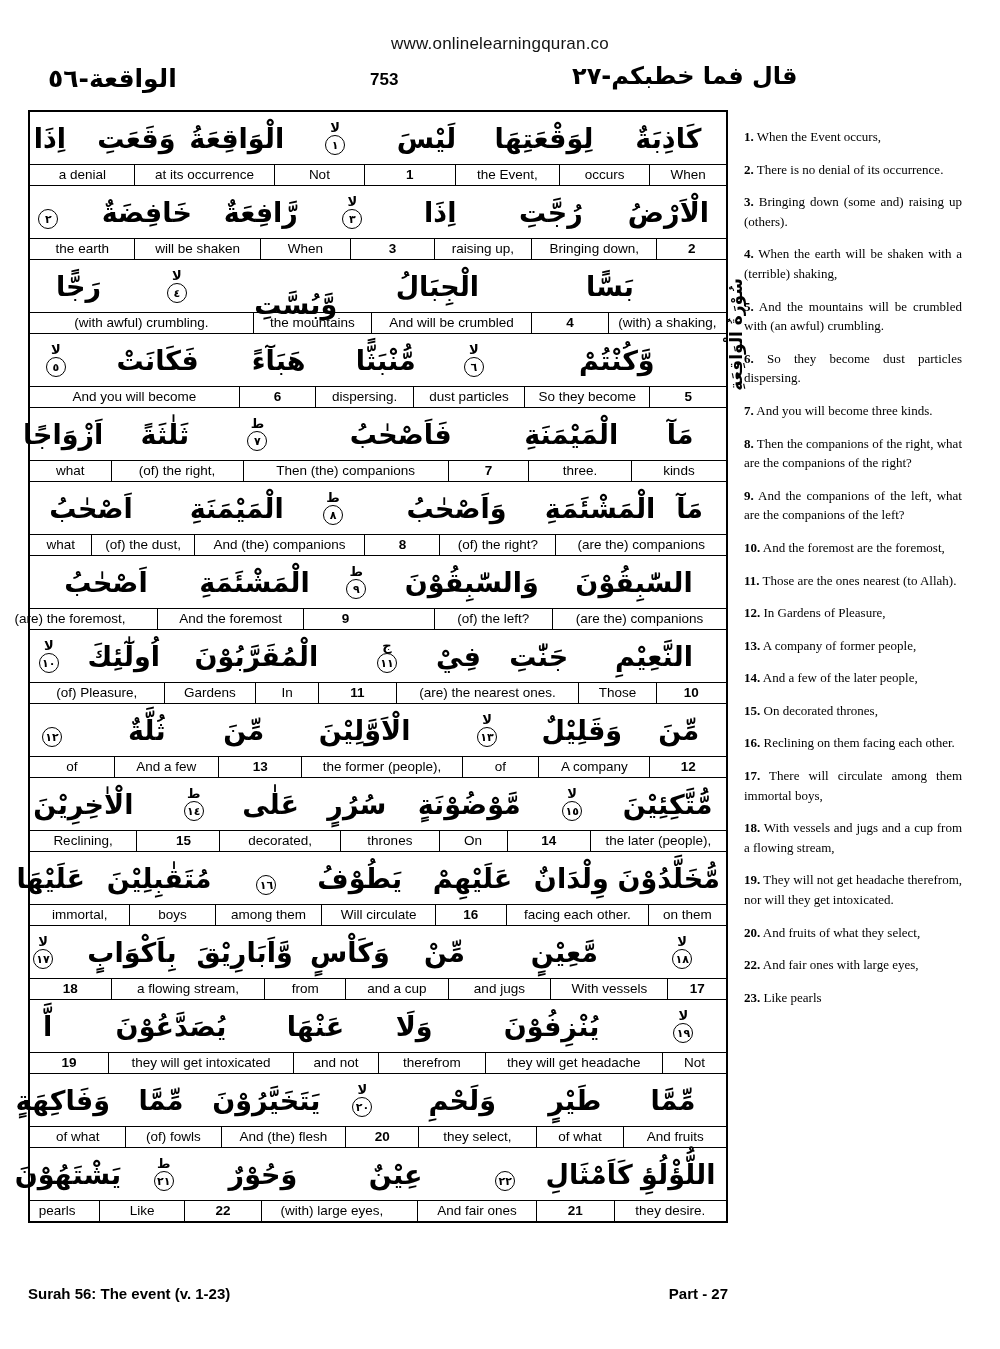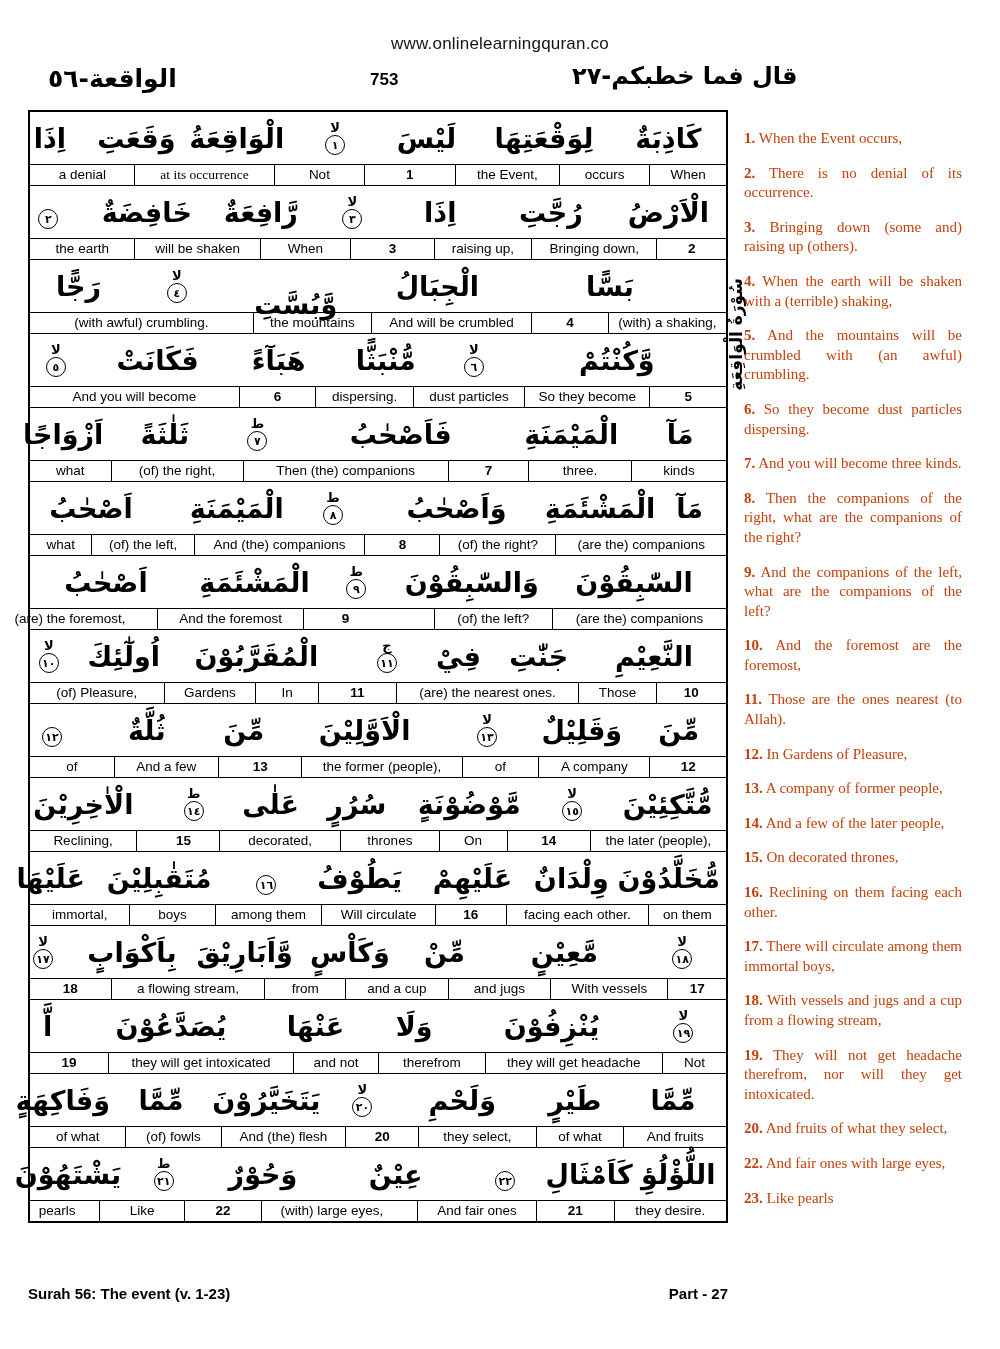--- a/index.html
+++ b/index.html
@@ -151,23 +151,23 @@
   .gl-num { font-weight: bold; }
 
   
   .translation-col {
     position: absolute;
     left: 744px;
     top: 4px;
     width: 218px;
     text-align: justify;
     font-family: "Liberation Serif", "DejaVu Serif", serif;
-    font-size: 15px;
+    font-size: 13px;
     line-height: 19.6px;
-    color: #c2410c;
+    color: #000000;
   }
   .tr-item {
     margin-bottom: 7.2px;
     text-align: justify;
     text-justify: inter-word;
   }
   .tr-item .tnum {
     font-weight: bold;
   }
 
@@ -225,21 +225,21 @@
           <span class="ar-word" style="flex: 0 0 13%;">لَيْسَ</span>
           <span class="ar-word" style="flex: 0 0 20%;">لِوَقْعَتِهَا</span>
           <span class="ar-word" style="flex: 0 0 15%;">كَاذِبَةٌ</span>
         </div>
         <div class="gloss-line">
           <div class="gl-cell" style="flex: 0 0 11%;">When</div>
           <div class="gl-cell" style="flex: 0 0 13%;">occurs</div>
           <div class="gl-cell" style="flex: 0 0 15%;">the Event,</div>
           <div class="gl-cell gl-num" style="flex: 0 0 13%;">1</div>
           <div class="gl-cell" style="flex: 0 0 13%;">Not</div>
-          <div class="gl-cell" style="flex: 0 0 20%; font-family: Liberation Serif, serif;">at its occurrence</div>
+          <div class="gl-cell" style="flex: 0 0 20%;">at its occurrence</div>
           <div class="gl-cell" style="flex: 0 0 15%;">a denial</div>
         </div>
       </div>
       <div class="verse-block">
         <div class="arabic-line">
           <span class="ar-marker" style="flex: 0 0 10%;">
             <span class="stopmark">&nbsp;</span>
             <span class="ayahnum">٢</span>
           </span>
           <span class="ar-word" style="flex: 0 0 18%;">خَافِضَةٌ</span>
@@ -336,21 +336,21 @@
           </span>
           <span class="ar-word" style="flex: 0 0 24.5098%;">وَاَصْحٰبُ</span>
           <span class="ar-word" style="flex: 0 0 14.7059%;">الْمَشْئَمَةِ</span>
           <span class="ar-word" style="flex: 0 0 8.82353%;">مَآ</span>
         </div>
         <div class="gloss-line">
           <div class="gl-cell" style="flex: 0 0 24.5098%;">(are the) companions</div>
           <div class="gl-cell" style="flex: 0 0 16.6667%;">(of) the right?</div>
           <div class="gl-cell gl-num" style="flex: 0 0 10.7843%;">8</div>
           <div class="gl-cell" style="flex: 0 0 24.5098%;">And (the) companions</div>
-          <div class="gl-cell" style="flex: 0 0 14.7059%;">(of) the left,</div>
+          <div class="gl-cell" style="flex: 0 0 14.7059%;">(of) the dust,</div>
           <div class="gl-cell" style="flex: 0 0 8.82353%;">what</div>
         </div>
       </div>
       <div class="verse-block">
         <div class="arabic-line">
           <span class="ar-word" style="flex: 0 0 25%;">اَصْحٰبُ</span>
           <span class="ar-word" style="flex: 0 0 17%;">الْمَشْئَمَةِ</span>
           <span class="ar-marker" style="flex: 0 0 12%;">
             <span class="stopmark">ط</span>
             <span class="ayahnum">٩</span>

